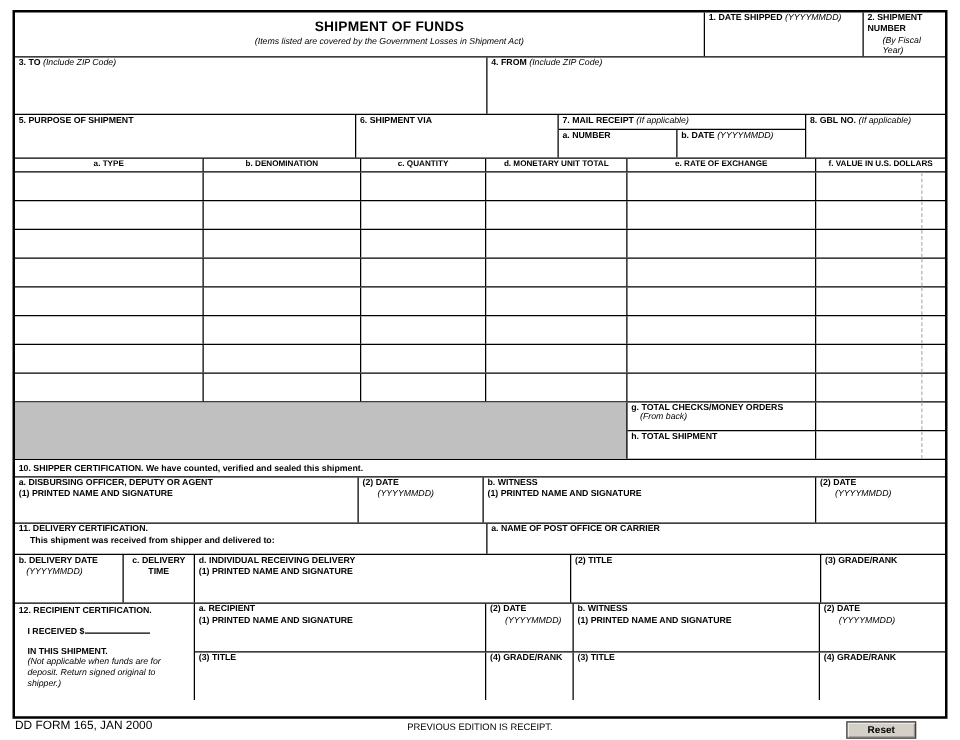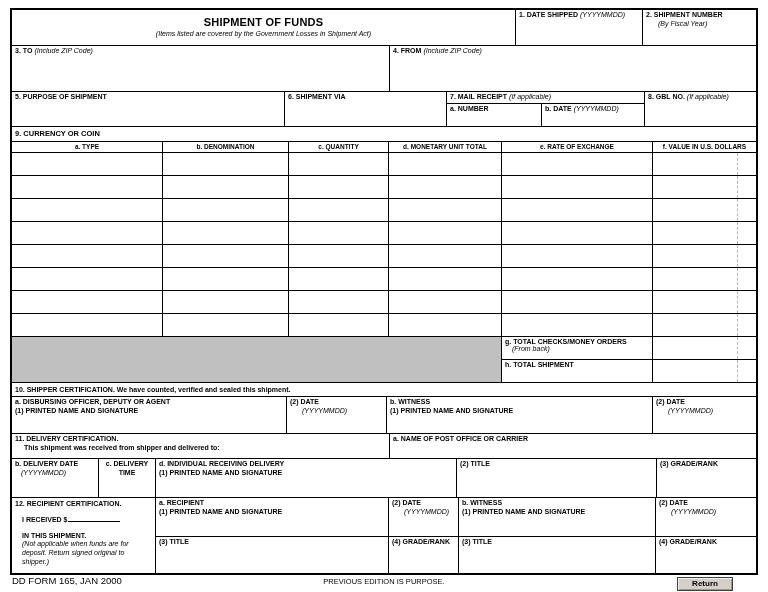--- a/index.html
+++ b/index.html
@@ -52,21 +52,21 @@
   .tot-label{width:151px;border-right:1px solid #000;box-sizing:border-box;padding:1px 3px;font-size:7px;}
   .tot-value{flex:1;position:relative;}
   
   .r-tofrom{height:46px;}
   .r-purpose{height:35px;}
   .r-s10{height:37px;}
   .r-s11h{height:25px;}
   .r-s11f{height:39px;}
   .r-s12{height:77px;}
   
-  .w-title{width:504px;text-align:center;}
+  .w-title{width:504px;text-align:center;margin-left:48px;}
   .w-date1{width:127px;}
   .w-to{width:378px;}
   .w-purpose{width:273px;}
   .w-via{width:162px;}
   .w-mail{width:198px;padding:0;display:flex;flex-direction:column;}
   .mail-head{border-bottom:1px solid #000;padding:1px 3px;height:12px;box-sizing:border-box;}
   .mail-sub{flex:1;display:flex;}
   .mail-num{width:95px;border-right:1px solid #000;box-sizing:border-box;padding:1px 3px;}
   .mail-date{flex:1;padding:1px 3px;}
   .w-s10a{width:275px;}
@@ -144,21 +144,20 @@
         <div class="mail-date">
           <span class="b">b. DATE</span><span class="i">(YYYYMMDD)</span>
         </div>
       </div>
     </div>
     <div class="cell" style="flex:1">
       <span class="b">8. GBL NO.</span><span class="i">(If applicable)</span>
     </div>
   </div>
 
-  <div class="secbar">9. CURRENCY OR COIN</div>
 
   <div class="row thead">
     <div class="cell col-a">a. TYPE</div>
     <div class="cell col-b">b. DENOMINATION</div>
     <div class="cell col-c">c. QUANTITY</div>
     <div class="cell col-d">d. MONETARY UNIT TOTAL</div>
     <div class="cell col-e">e. RATE OF EXCHANGE</div>
     <div class="cell col-f">f. VALUE IN U.S. DOLLARS</div>
   </div>
 
@@ -339,14 +338,14 @@
         <div class="cell" style="flex:1">
           <span class="b">(4) GRADE/RANK</span>
         </div>
       </div>
     </div>
   </div>
 
 </div>
 
 <div class="footer-id">DD FORM 165, JAN 2000</div>
-<div class="footer-center">PREVIOUS EDITION IS PURPOSE.</div>
-<button class="reset-btn">Return</button>
+<div class="footer-center">PREVIOUS EDITION IS RECEIPT.</div>
+<button class="reset-btn">Reset</button>
 
 </body></html>

